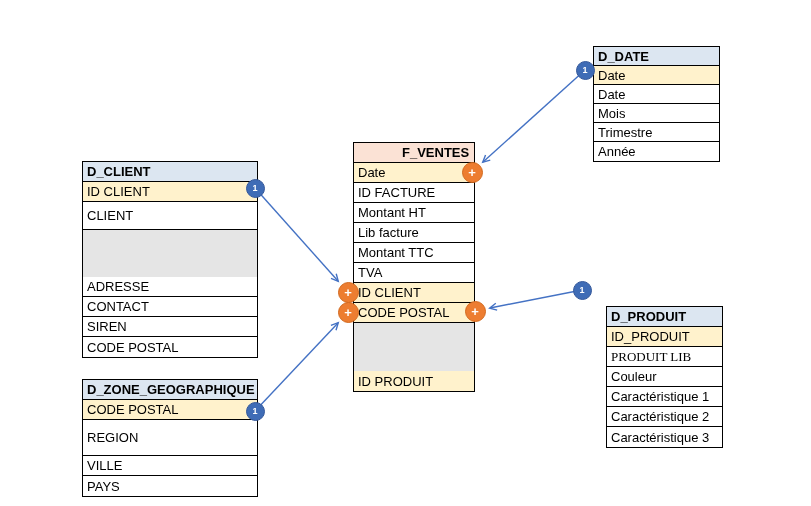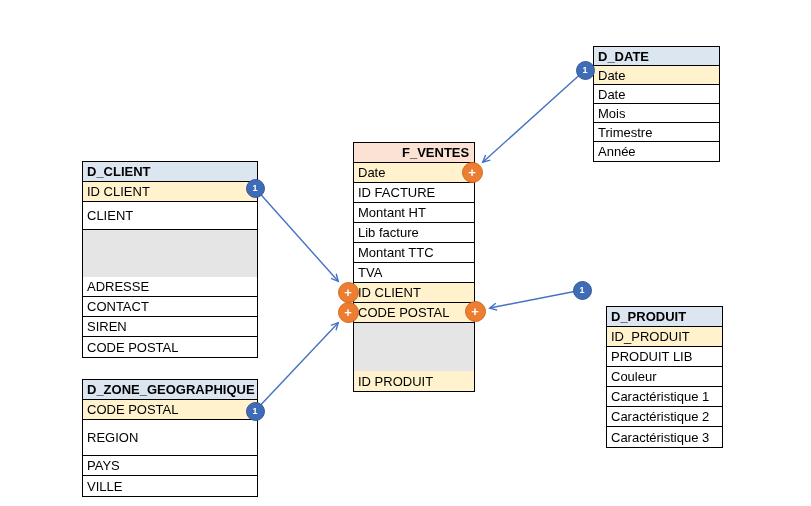--- a/index.html
+++ b/index.html
@@ -96,35 +96,35 @@
         <div class="t-row" style="height: 19px;">Mois</div>
         <div class="t-row" style="height: 19px;">Trimestre</div>
         <div class="t-row" style="height: 19px;">Année</div>
       </div>
   </div>
 
   <div class="table" style="left: 606px; top: 262px; width: 117px; margin-top: 44px;">
     <div class="t-header" style="height: 20px;">D_PRODUIT</div>
     <div class="t-rows">
         <div class="t-row key" style="height: 20px;">ID_PRODUIT</div>
-        <div class="t-row" style="height: 20px;">PRODUIT LIB</div>
+        <div class="t-row" style="height: 20px; font-family: Liberation Serif, serif;">PRODUIT LIB</div>
         <div class="t-row" style="height: 20px;">Couleur</div>
         <div class="t-row" style="height: 20px;">Caractéristique 1</div>
         <div class="t-row" style="height: 20px;">Caractéristique 2</div>
         <div class="t-row" style="height: 20px;">Caractéristique 3</div>
       </div>
   </div>
 
   <div class="table" style="left: 82px; top: 379px; width: 176px;">
     <div class="t-header" style="height: 20px;">D_ZONE_GEOGRAPHIQUE</div>
     <div class="t-rows">
         <div class="t-row key" style="height: 20px;">CODE POSTAL</div>
         <div class="t-row" style="height: 36px;">REGION</div>
+        <div class="t-row" style="height: 20px;">VILLE</div>
         <div class="t-row" style="height: 20px;">PAYS</div>
-        <div class="t-row" style="height: 20px;">VILLE</div>
       </div>
   </div>
 
 <div class="badge one" style="left: 575.5px; top: 60.5px;">1</div>
     <div class="badge many" style="left: 461.5px; top: 161.5px;">+</div>
     <div class="badge one" style="left: 245.5px; top: 178.5px;">1</div>
     <div class="badge many" style="left: 337.5px; top: 281.5px;">+</div>
     <div class="badge one" style="left: 245.5px; top: 401.5px;">1</div>
     <div class="badge many" style="left: 337.5px; top: 301.5px;">+</div>
     <div class="badge one" style="left: 572.5px; top: 280.5px;">1</div>

